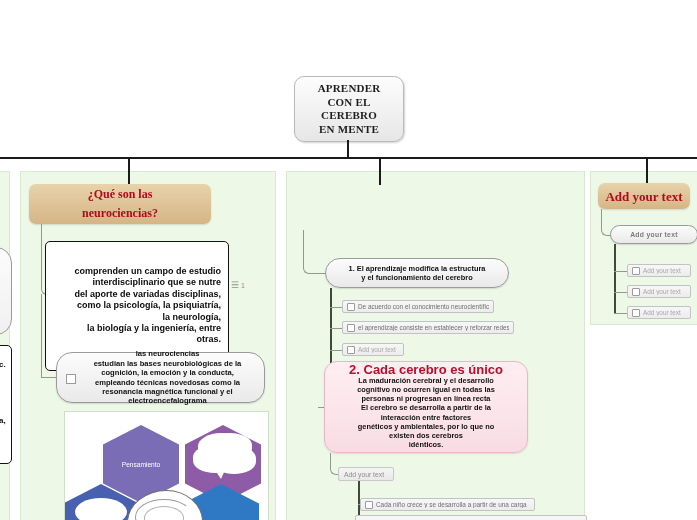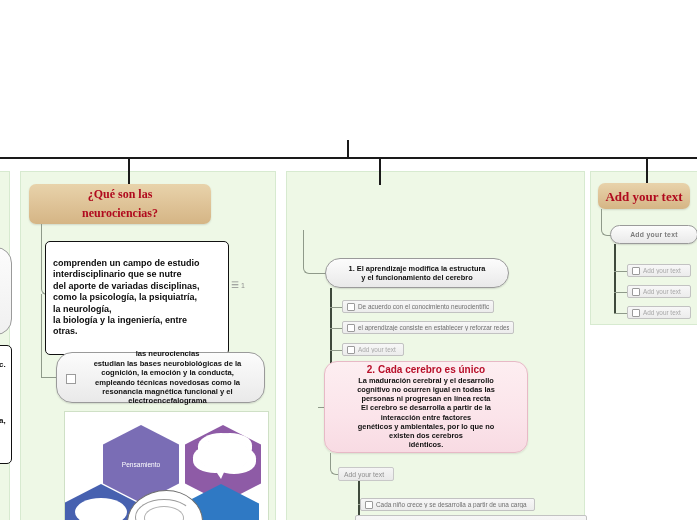--- a/index.html
+++ b/index.html
@@ -58,21 +58,21 @@
   
   .elbow{position:absolute;border-left:1px solid #8f9a8a;border-bottom:1px solid #8f9a8a;border-bottom-left-radius:6px;}
   .vline{position:absolute;width:2px;background:#3f4a3c;}
   .tick{position:absolute;height:1px;background:#8f9a8a;}
   .vthin{position:absolute;width:1px;background:#8f9a8a;}
 
   
   .note{
     position:absolute;left:45px;top:241px;width:184px;
     background:#ffffff;border:1.6px solid #111;border-radius:5px;
-    padding:16px 7px;box-sizing:border-box;
+    padding:24px 7px;box-sizing:border-box;text-align:right;
   }
   .note-text{font-size:9px;font-weight:bold;color:#0b0b0b;line-height:11.4px;}
 
   .listicon{
     position:absolute;left:231px;top:279px;width:20px;height:12px;
     display:flex;align-items:center;gap:2px;
   }
   .listicon .glyph{font-size:9px;color:#8d8d8d;line-height:1;}
   .listicon .num{font-size:7px;color:#8d8d8d;}
 
@@ -92,21 +92,21 @@
 
   
   .pink{
     position:absolute;left:324px;top:361px;width:204px;height:92px;
     border:1px solid #e7b9c6;border-radius:13px;
     background:linear-gradient(180deg,#fdeef1 0%,#fbe4ea 60%,#f8dbe3 100%);
     box-shadow:0 1px 2px rgba(0,0,0,.10);
     display:flex;flex-direction:column;align-items:center;justify-content:center;
     box-sizing:border-box;padding:4px 7px;
   }
-  .pink-title{font-size:10px;font-weight:bold;color:#b8102a;line-height:10px;margin-bottom:1px;}
+  .pink-title{font-size:13px;font-weight:bold;color:#b8102a;line-height:10px;margin-bottom:1px;}
   .pink-body{font-size:7.4px;font-weight:bold;color:#111;text-align:center;line-height:9.2px;}
 
   
   .cbox{
     position:absolute;border:1px solid #c2c2c2;border-radius:2px;
     background:linear-gradient(180deg,#f7f7f7 0%,#ececec 100%);
     display:flex;align-items:center;gap:3px;
     box-sizing:border-box;padding:1px 4px;height:13px;
   }
   .cbox .tickbox{
@@ -183,20 +183,26 @@
 </head>
 <body>
 
 <div id="stage">
 
   <div class="panel p0"></div>
   <div class="panel p1"></div>
   <div class="panel p2"></div>
   <div class="panel p3"></div>
 
+  <div class="root">
+    <div class="root-label" style="white-space:pre-line">APRENDER
+CON EL
+CEREBRO
+EN MENTE</div>
+  </div>
 
   <div class="trunk-stub"></div>
   <div class="trunk-h"></div>
   <div class="drop d1"></div>
   <div class="drop d2"></div>
   <div class="drop d3"></div>
 
   <div class="head h1">
     <div class="head-label" style="white-space:pre-line">¿Qué son las
 neurociencias?</div>

